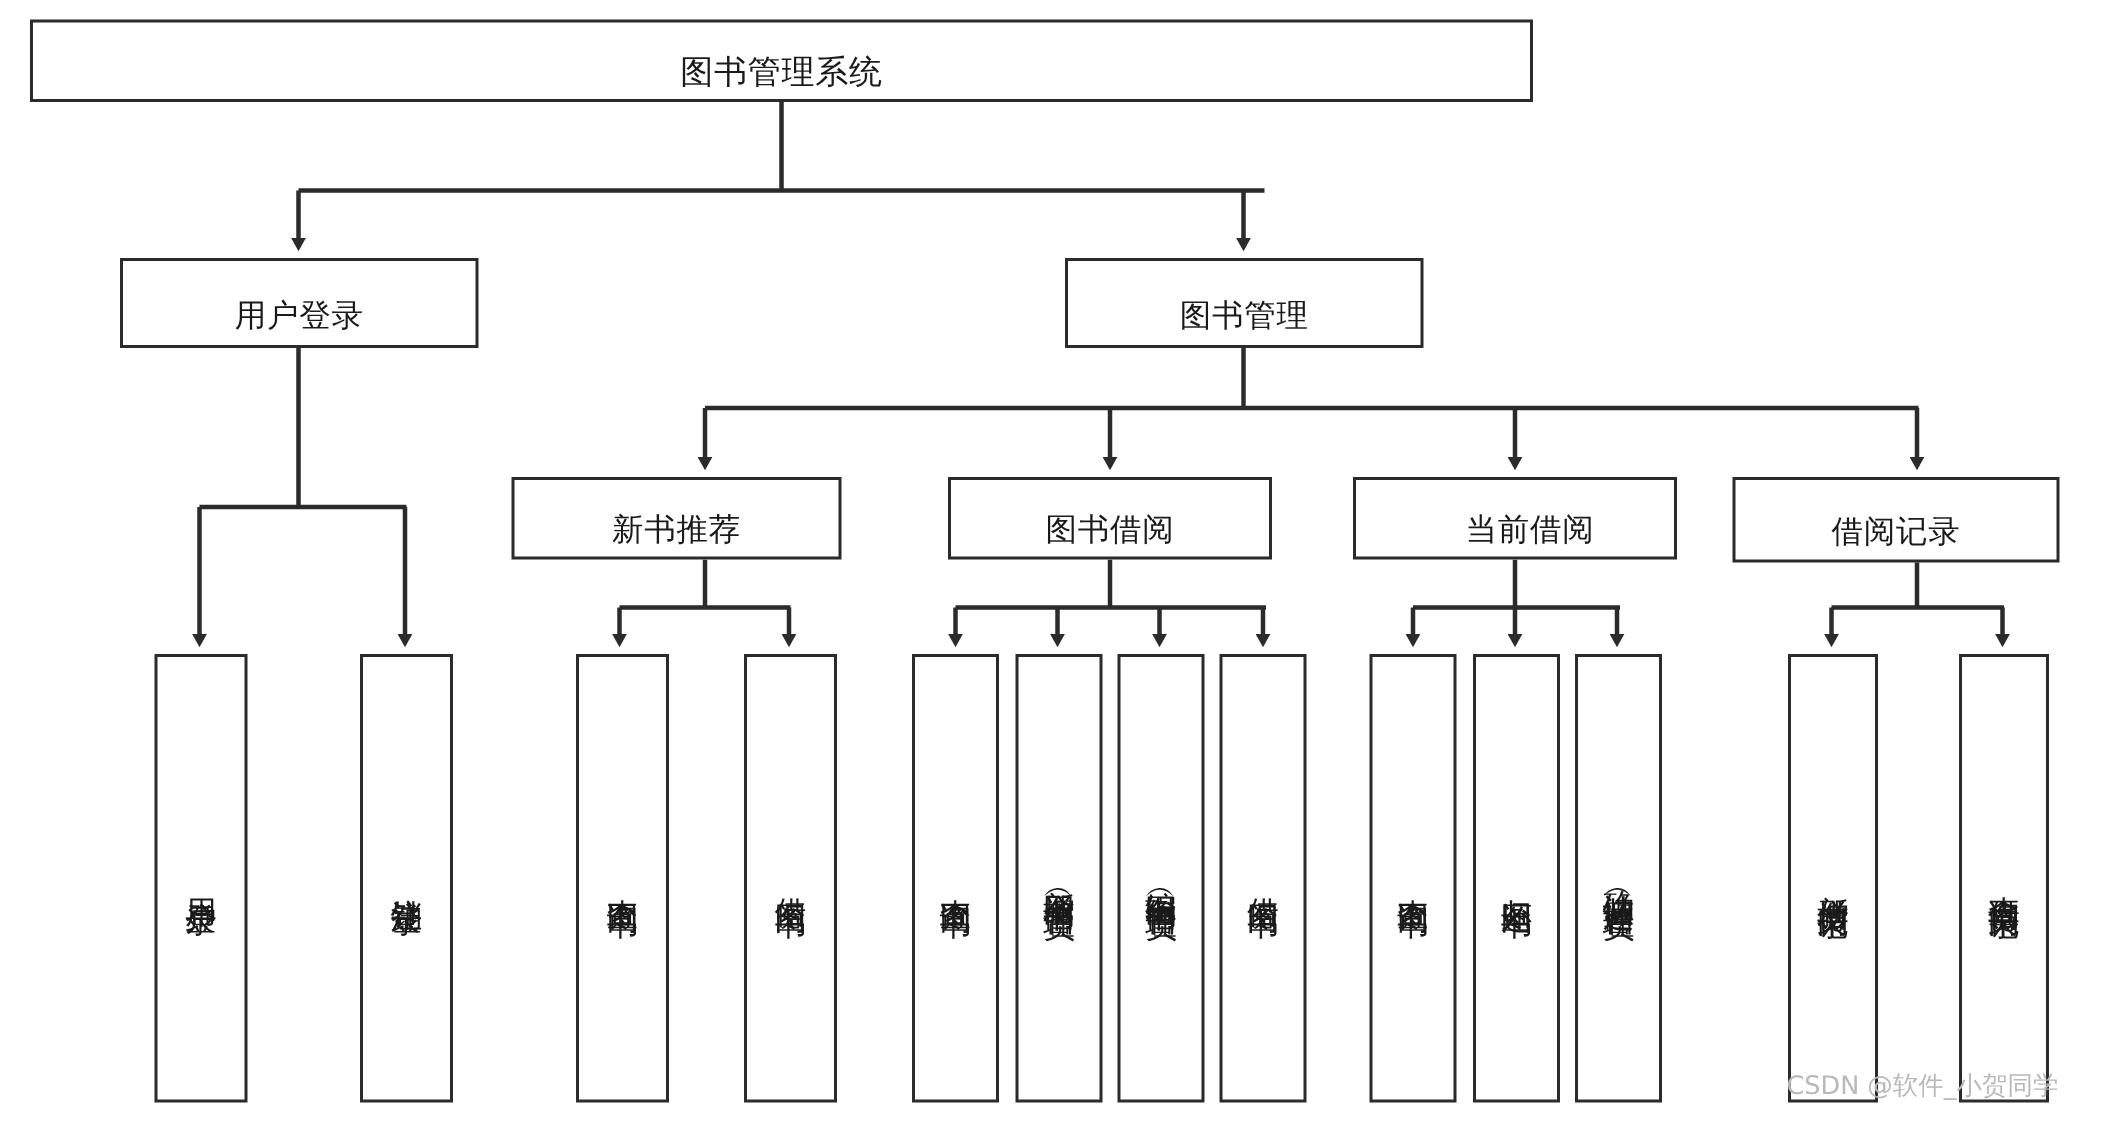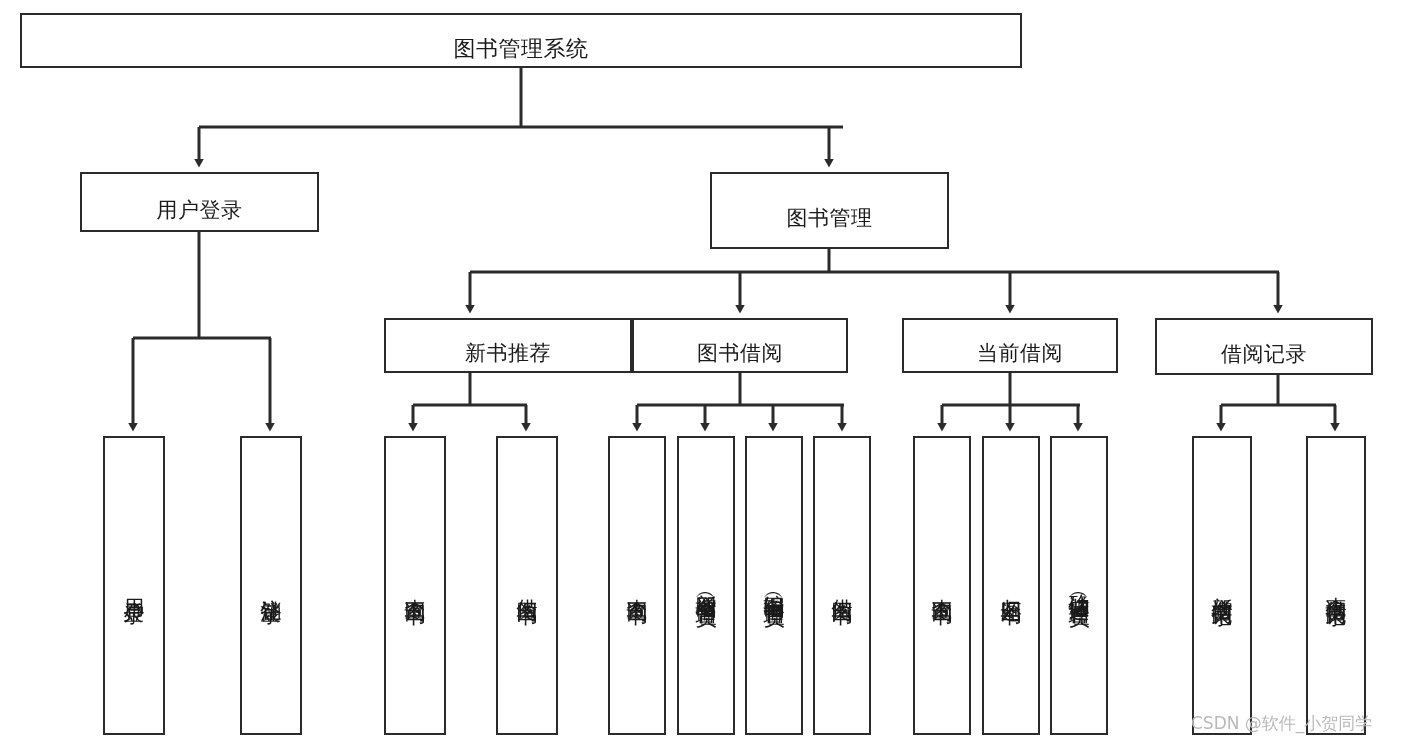--- a/index.html
+++ b/index.html
@@ -140,25 +140,25 @@
   </svg>
 
   <div class="node horiz root" style="left:20px; top:13px; width:1002px; height:55px;">
     <span class="node-label">图书管理系统</span>
   </div>
 
   <div class="node horiz" style="left:80px; top:172px; width:239px; height:60px;">
     <span class="node-label">用户登录</span>
   </div>
 
-  <div class="node horiz" style="left:710px; top:172px; width:239px; height:77px;">
+  <div class="node horiz" style="left:710px; top:172px; width:239px; height:60px;">
     <span class="node-label">图书管理</span>
   </div>
 
-  <div class="node horiz" style="left:384px; top:318px; width:248px; height:55px;">
+  <div class="node horiz" style="left:341px; top:318px; width:220px; height:55px;">
     <span class="node-label">新书推荐</span>
   </div>
 
   <div class="node horiz" style="left:632px; top:318px; width:216px; height:55px;">
     <span class="node-label">图书借阅</span>
   </div>
 
   <div class="node horiz" style="left:902px; top:318px; width:216px; height:55px;padding-left:20px;">
     <span class="node-label">当前借阅</span>
   </div>

